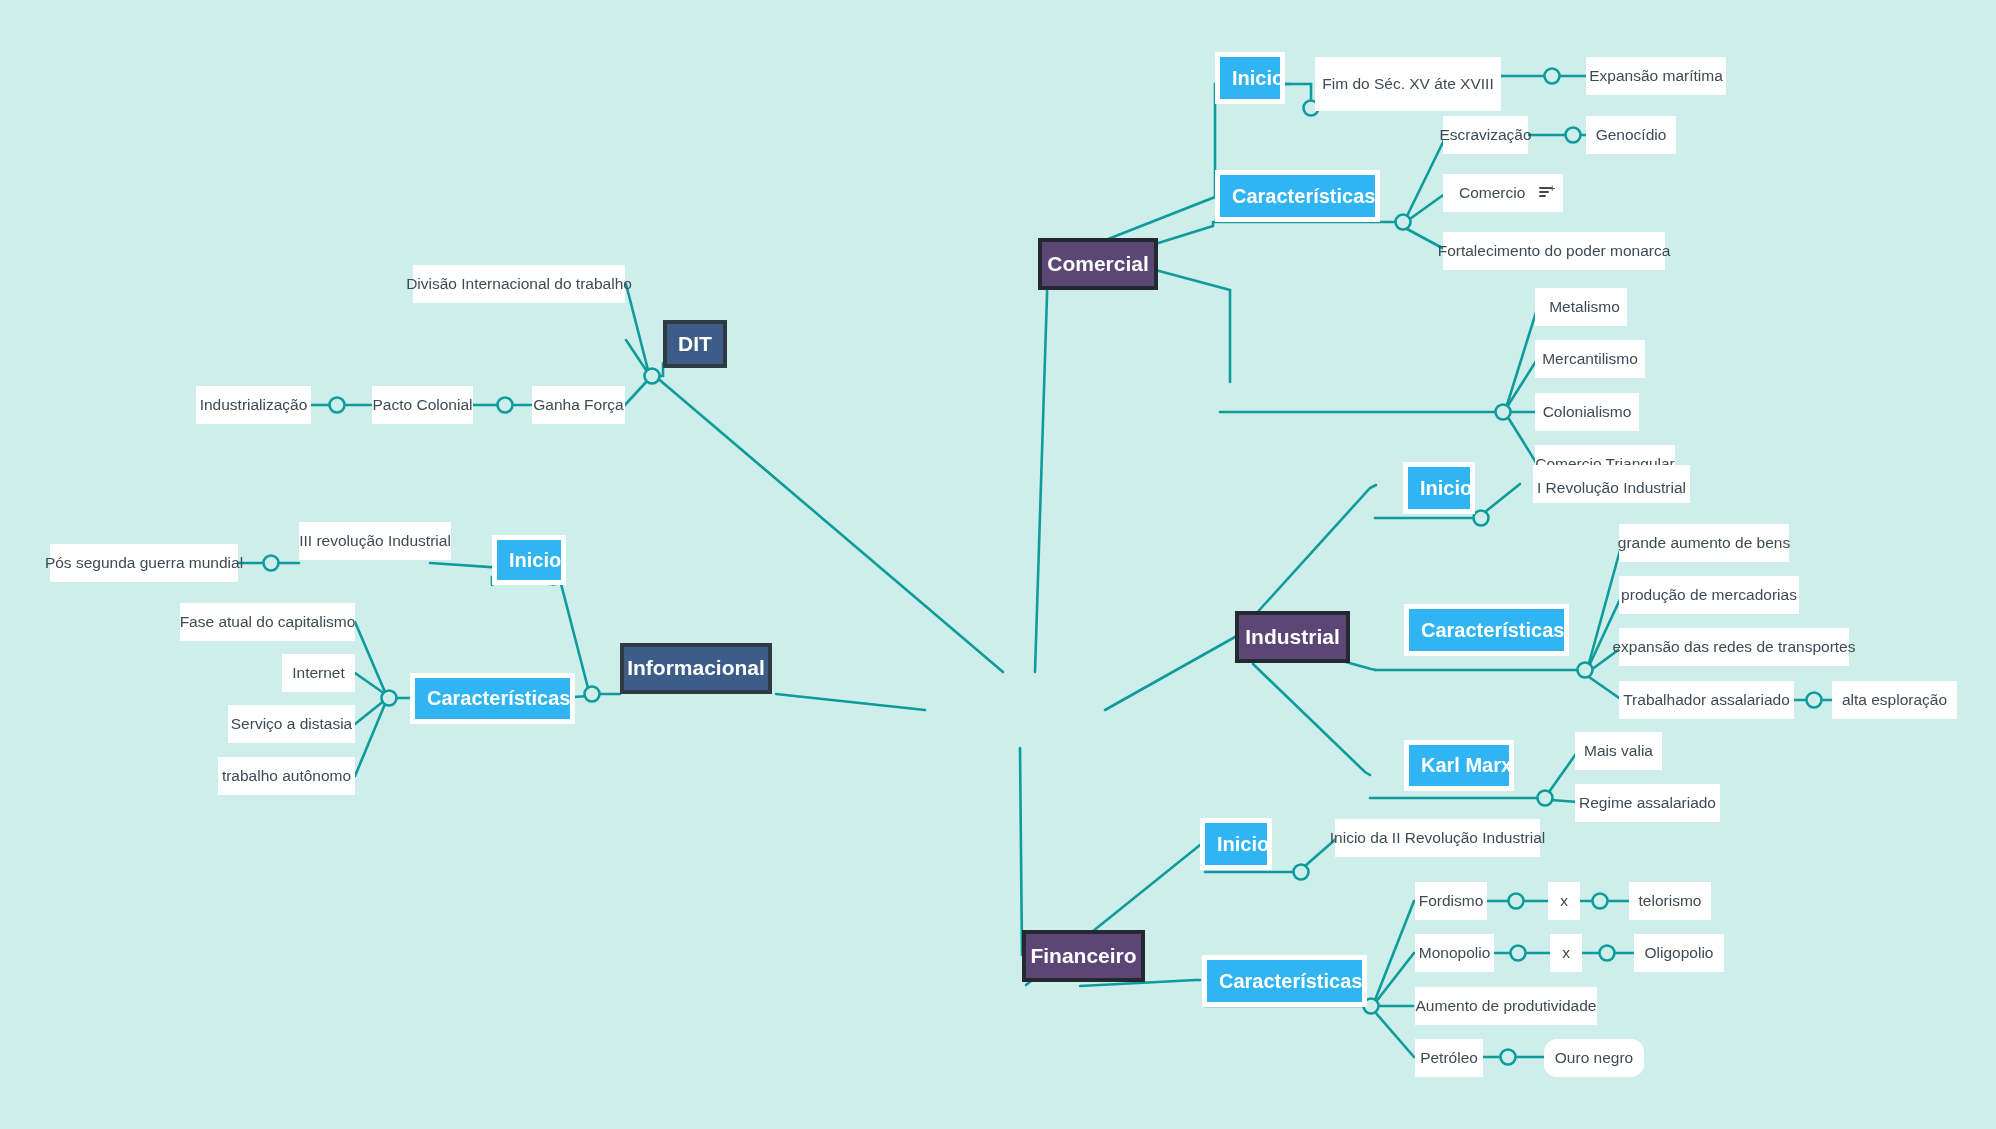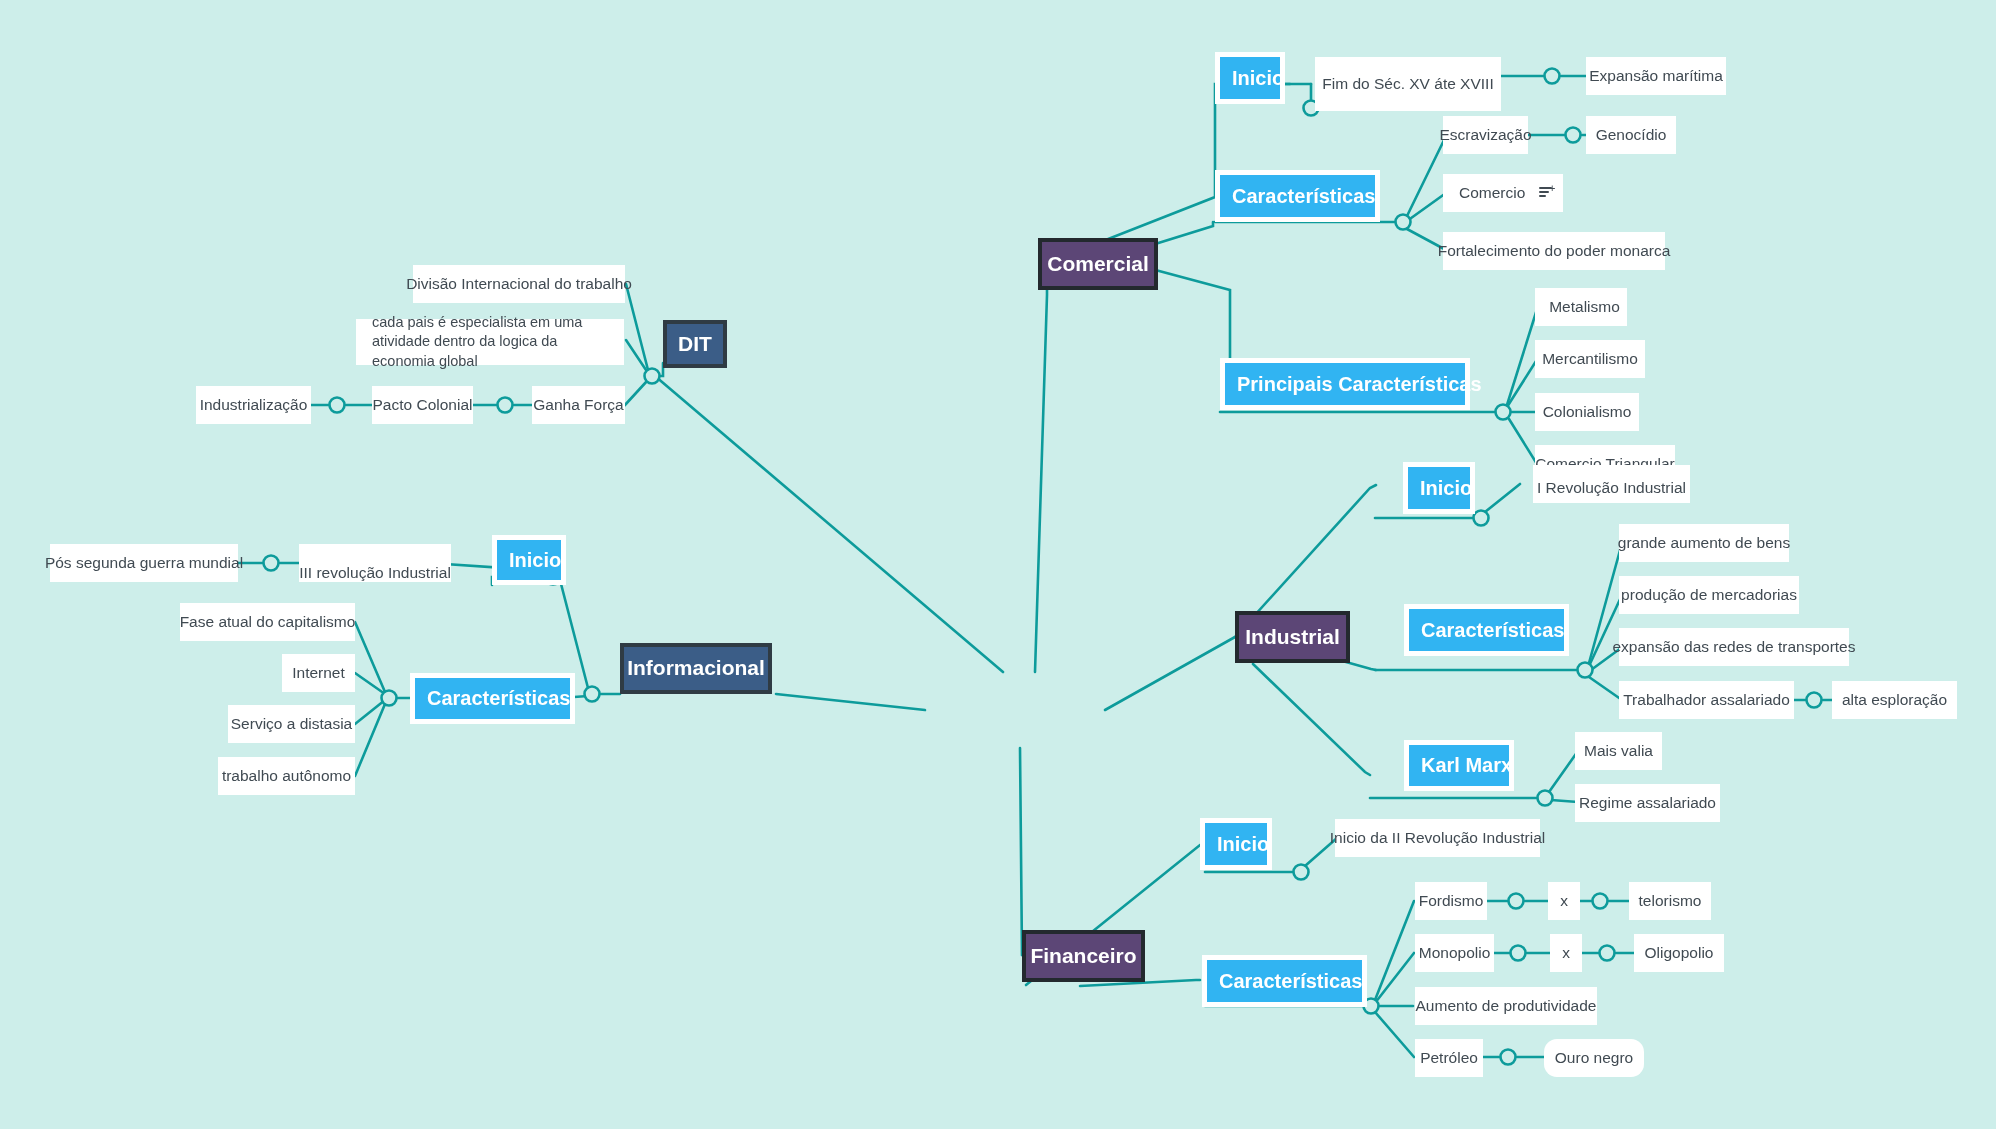--- a/index.html
+++ b/index.html
@@ -280,23 +280,20 @@
   </div>
 
   <div class="node n-blue" style="left:1215px; top:52px; width:70px; height:52px;">
     <span>Inicio</span>
   </div>
 
   <div class="node n-blue" style="left:1215px; top:170px; width:165px; height:52px;">
     <span>Características</span>
   </div>
 
-  <div class="node n-blue" style="left:1220px; top:358px; width:250px; height:52px;">
-    <span>Principais Características</span>
-  </div>
 
   <div class="node n-blue" style="left:1403px; top:462px; width:72px; height:52px;">
     <span>Inicio</span>
   </div>
 
   <div class="node n-blue" style="left:1404px; top:604px; width:165px; height:52px;">
     <span>Características</span>
   </div>
 
   <div class="node n-blue" style="left:1404px; top:740px; width:110px; height:51px;">
@@ -431,41 +428,38 @@
   </div>
 
   <div class="node n-leaf ctr" style="left:1544px; top:1039px; width:100px; height:38px;border-radius:13px;">
     <span class="leaf-label">Ouro negro</span>
   </div>
 
   <div class="node n-leaf ctr" style="left:413px; top:265px; width:212px; height:38px;">
     <span class="leaf-label">Divisão Internacional do trabalho</span>
   </div>
 
-  <div class="node n-leaf multi" style="left:356px; top:319px; width:268px; height:46px; padding:0 16px; font-size:14.5px;">
-    <span class="leaf-label">cada pais é especialista em uma atividade dentro da logica da economia global</span>
-  </div>
 
   <div class="node n-leaf ctr" style="left:196px; top:386px; width:115px; height:38px;">
     <span class="leaf-label">Industrialização</span>
   </div>
 
   <div class="node n-leaf ctr" style="left:372px; top:386px; width:101px; height:38px;">
     <span class="leaf-label">Pacto Colonial</span>
   </div>
 
   <div class="node n-leaf ctr" style="left:532px; top:386px; width:93px; height:38px;">
     <span class="leaf-label">Ganha Força</span>
   </div>
 
   <div class="node n-leaf ctr" style="left:50px; top:544px; width:188px; height:38px;">
     <span class="leaf-label">Pós segunda guerra mundial</span>
   </div>
 
-  <div class="node n-leaf ctr" style="left:299px; top:544px; width:152px; height:38px;align-items:flex-end;">
+  <div class="node n-leaf ctr" style="left:299px; top:522px; width:152px; height:38px;">
     <span class="leaf-label">III revolução Industrial</span>
   </div>
 
   <div class="node n-leaf ctr" style="left:180px; top:603px; width:175px; height:38px;">
     <span class="leaf-label">Fase atual do capitalismo</span>
   </div>
 
   <div class="node n-leaf ctr" style="left:282px; top:654px; width:73px; height:38px;">
     <span class="leaf-label">Internet</span>
   </div>

